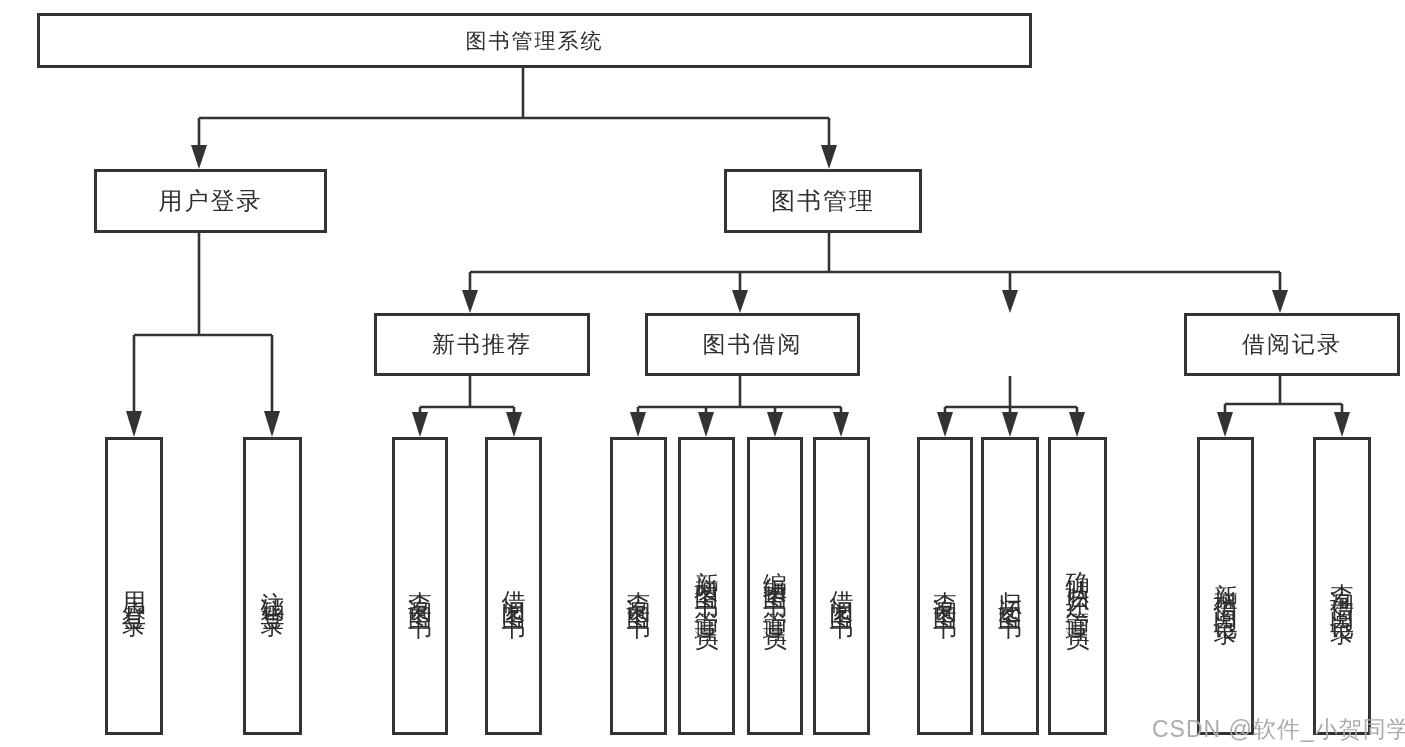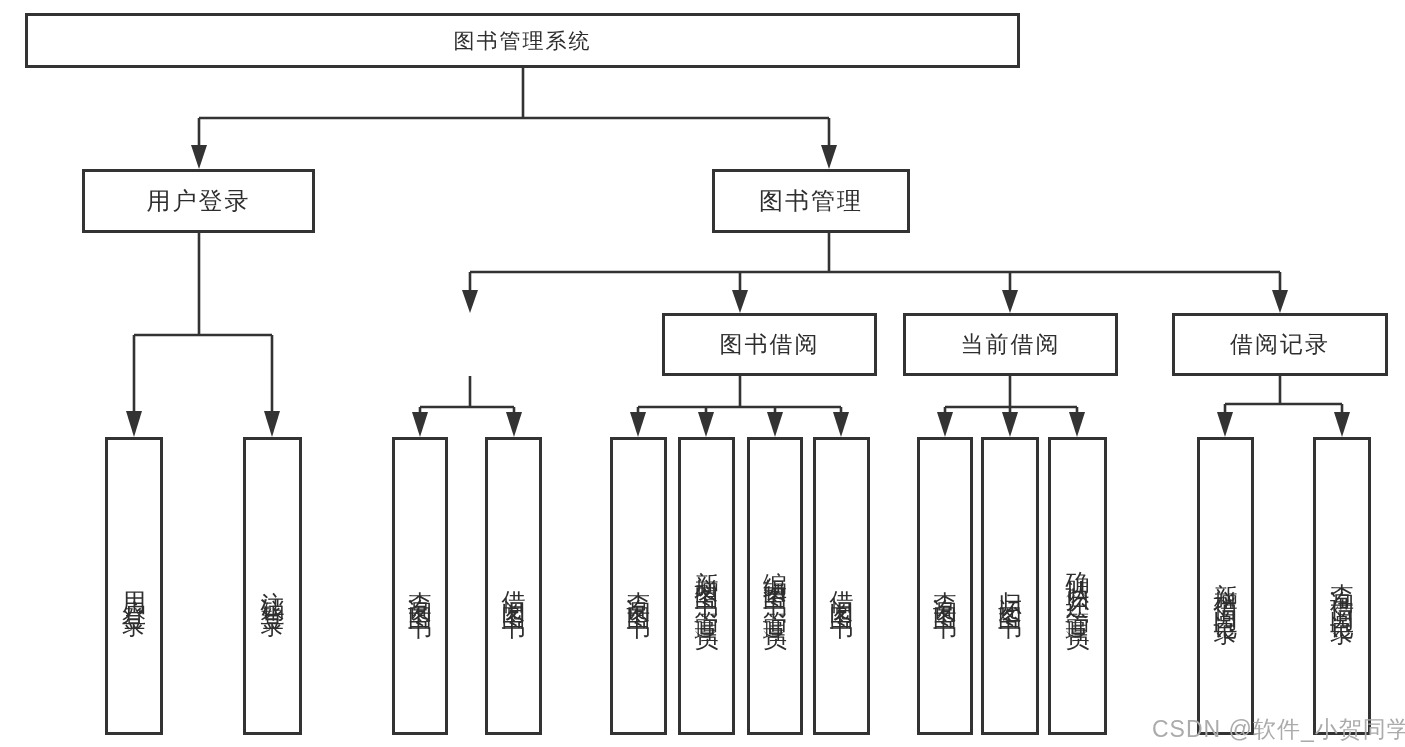--- a/index.html
+++ b/index.html
@@ -25,21 +25,21 @@
     position: absolute;
     box-sizing: border-box;
     border: 3px solid #333333;
     background: #ffffff;
     color: #2e2e2e;
     display: flex;
     align-items: center;
     justify-content: center;
     text-align: center;
   }
-  .hbox { letter-spacing: 2px; }
+  .hbox { letter-spacing: 2px; margin-left: 12px; }
   .root-box  { font-size: 21px; }
   .lvl2-box  { font-size: 24px; }
   .lvl3-box  { font-size: 23px; }
   .leaf {
     top: 437px;
     height: 298px;
     writing-mode: vertical-rl;
     text-orientation: mixed;
     font-size: 24px;
     letter-spacing: 8px;
@@ -107,22 +107,22 @@
       <polygon points="1217,412 1233,412 1225,437"></polygon>
       <polygon points="1334,412 1350,412 1342,437"></polygon>
     </g>
   </svg>
 
   <div class="node hbox root-box" style="left:25px; top:13px; width:995px; height:55px;">图书管理系统</div>
 
   <div class="node hbox lvl2-box" style="left:82px; top:169px; width:233px; height:64px;">用户登录</div>
   <div class="node hbox lvl2-box" style="left:712px; top:169px; width:198px; height:64px;">图书管理</div>
 
-  <div class="node hbox lvl3-box" style="left:662px; top:313px; width:215px; height:63px;">图书借阅</div>
-  <div class="node hbox lvl3-box" style="left:903px; top:313px; width:215px; height:63px;">当前借阅</div>
+  <div class="node hbox lvl3-box" style="left:362px; top:313px; width:216px; height:63px;">新书推荐</div>
+  <div class="node hbox lvl3-box" style="left:633px; top:313px; width:215px; height:63px;">图书借阅</div>
   <div class="node hbox lvl3-box" style="left:1172px; top:313px; width:216px; height:63px;">借阅记录</div>
 
   <div class="node leaf" style="left:105px; width:58px;">用户登录</div>
   <div class="node leaf" style="left:243px; width:59px;">注销登录</div>
 
   <div class="node leaf" style="left:392px; width:56px;">查询图书</div>
   <div class="node leaf" style="left:485px; width:57px;">借阅图书</div>
 
   <div class="node leaf" style="left:610px; width:57px;">查询图书</div>
   <div class="node leaf" style="left:678px; width:57px;">新增图书（管理员）</div>

